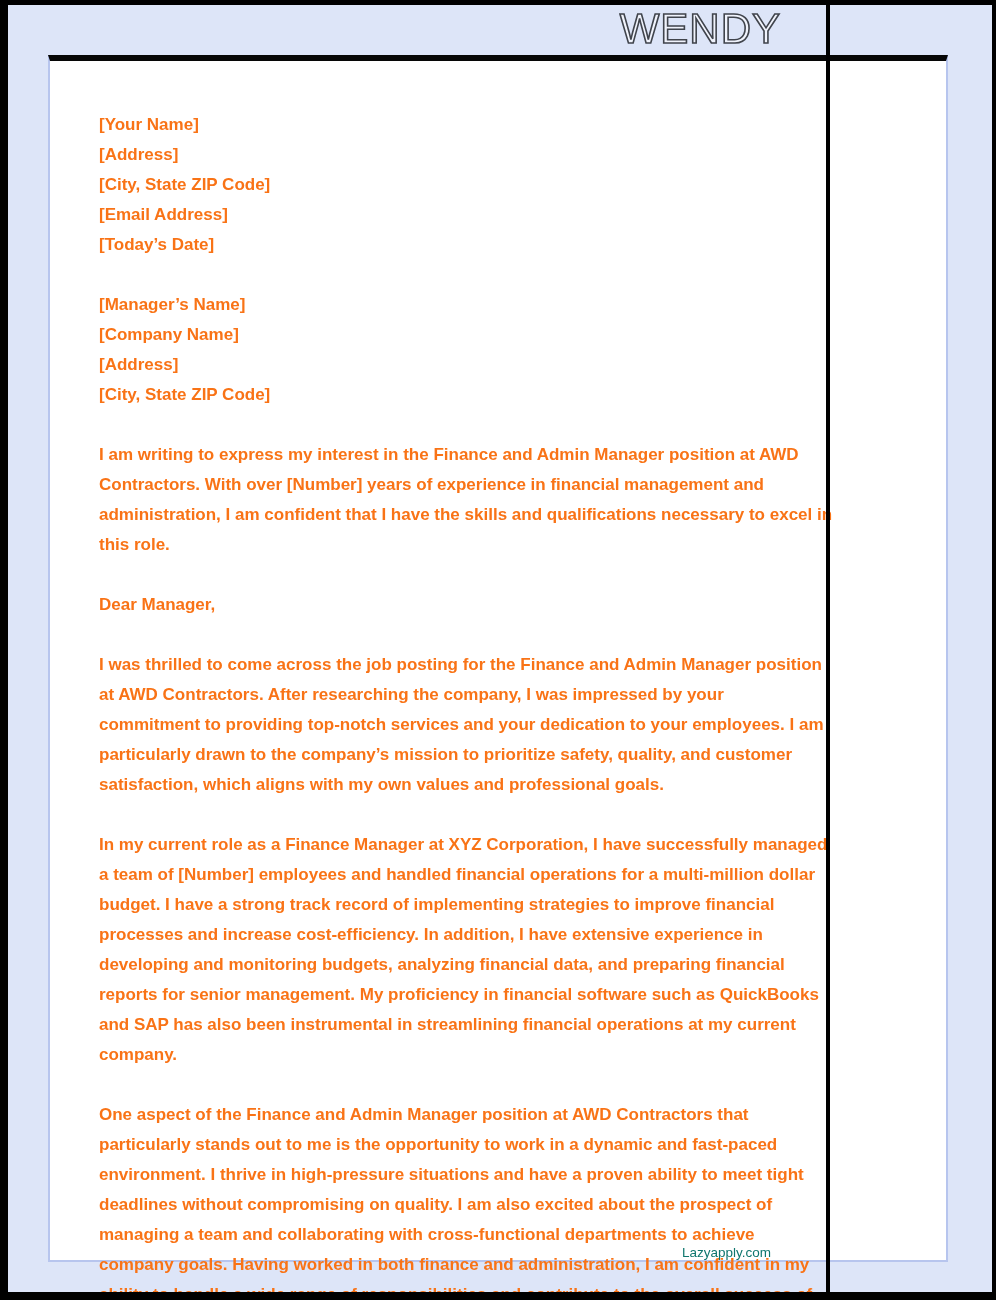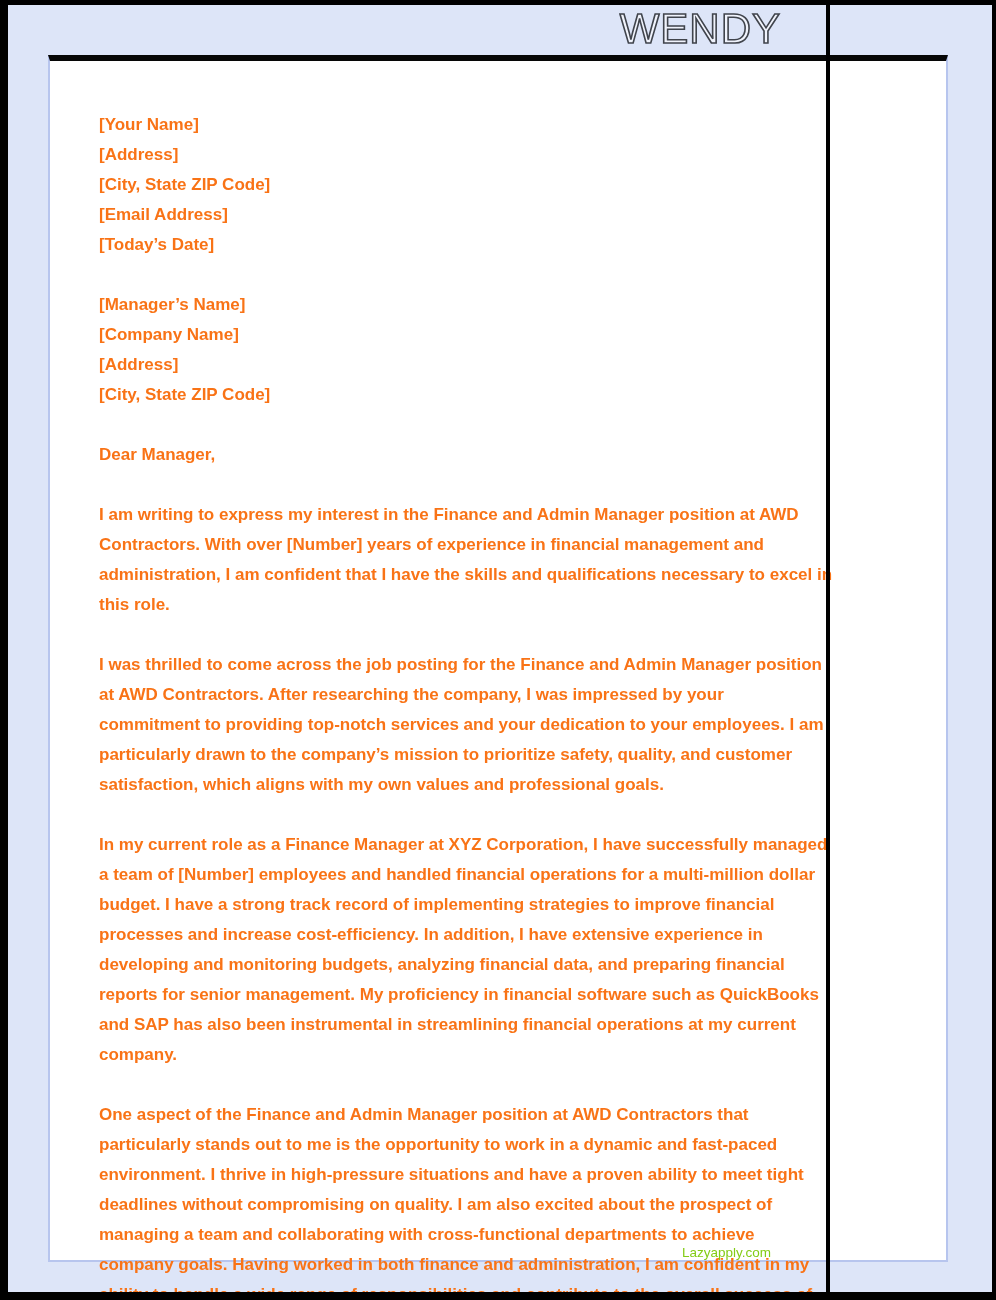--- a/index.html
+++ b/index.html
@@ -66,21 +66,21 @@
     white-space: pre-line;
   }
   .block:last-child { margin-bottom: 0; }
   
   .watermark {
     position: absolute;
     top: 1245px; right: 59px;
     z-index: 4;
     font-size: 13.5px;
     line-height: 16px;
-    color: #84cc16;
+    color: #0f766e;
   }
   
   .frame { position: absolute; background: #000000; z-index: 10; }
   .frame.top    { left: 0; top: 0; width: 996px; height: 5px; }
   .frame.left   { left: 0; top: 0; width: 8px;  height: 1300px; }
   .frame.right  { right: 0; top: 0; width: 4px; height: 1300px; }
   .frame.bottom { left: 0; bottom: 0; width: 996px; height: 8px; }
 </style>
 </head>
 <body>
@@ -96,25 +96,25 @@
   <div class="content">
     <div class="block">[Your Name]
 [Address]
 [City, State ZIP Code]
 [Email Address]
 [Today’s Date]</div>
     <div class="block">[Manager’s Name]
 [Company Name]
 [Address]
 [City, State ZIP Code]</div>
-    <div class="block">Dear Manager,</div>
     <div class="block">I am writing to express my interest in the Finance and Admin Manager position at AWD
 Contractors. With over [Number] years of experience in financial management and
 administration, I am confident that I have the skills and qualifications necessary to excel in
 this role.</div>
+    <div class="block">Dear Manager,</div>
     <div class="block">I was thrilled to come across the job posting for the Finance and Admin Manager position
 at AWD Contractors. After researching the company, I was impressed by your
 commitment to providing top-notch services and your dedication to your employees. I am
 particularly drawn to the company’s mission to prioritize safety, quality, and customer
 satisfaction, which aligns with my own values and professional goals.</div>
     <div class="block">In my current role as a Finance Manager at XYZ Corporation, I have successfully managed
 a team of [Number] employees and handled financial operations for a multi-million dollar
 budget. I have a strong track record of implementing strategies to improve financial
 processes and increase cost-efficiency. In addition, I have extensive experience in
 developing and monitoring budgets, analyzing financial data, and preparing financial

